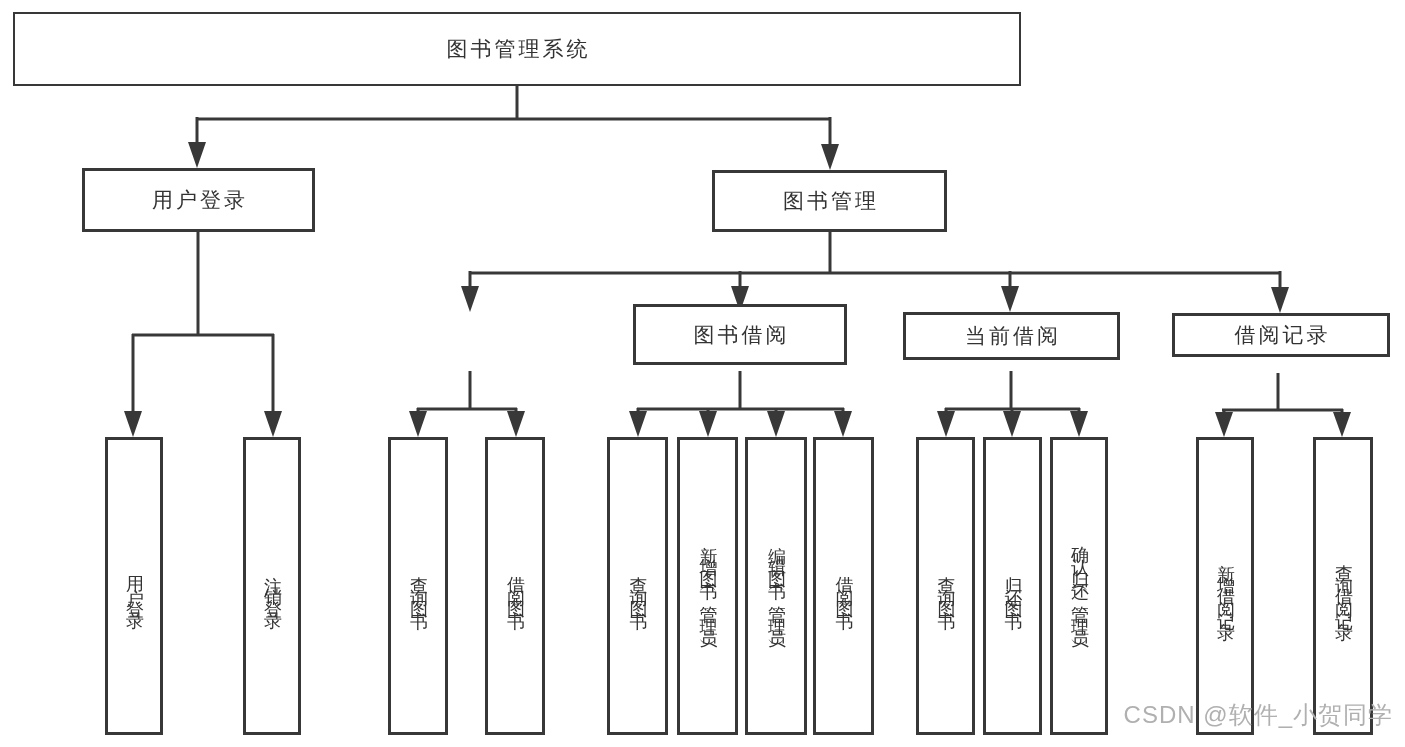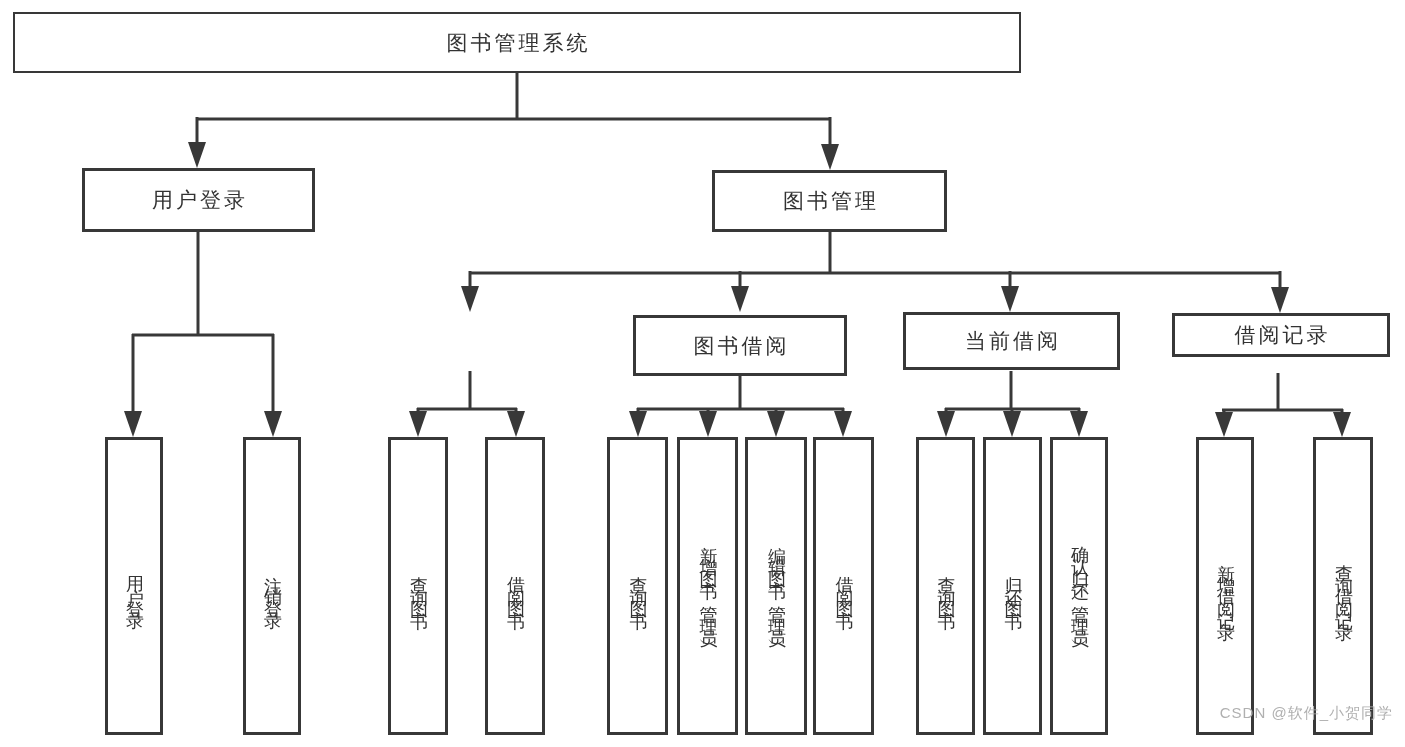--- a/index.html
+++ b/index.html
@@ -46,22 +46,22 @@
     text-orientation: mixed;
     font-size: 18px;
     line-height: 1.1;
     letter-spacing: 12px;
     color: var(--text-color);
     white-space: nowrap;
   }
   .watermark {
     position: absolute;
     right: 12px;
-    bottom: 24px;
-    font-size: 15px;
+    bottom: 16px;
+    font-size: 24px;
     letter-spacing: 1px;
     color: var(--watermark-color);
     white-space: nowrap;
   }
 </style>
 </head>
 <body>
 
 <div class="canvas">
 
@@ -134,35 +134,35 @@
     <g>
       <line x1="1278" y1="373" x2="1278" y2="411"></line>
       <line x1="1222" y1="410" x2="1343" y2="410"></line>
       <line x1="1224" y1="409" x2="1224" y2="415"></line>
       <polygon points="1215,412 1233,412 1224,437"></polygon>
       <line x1="1342" y1="409" x2="1342" y2="415"></line>
       <polygon points="1333,412 1351,412 1342,437"></polygon>
     </g>
   </svg>
 
-  <div class="node root-node" style="left:13px; top:12px; width:1008px; height:61px;text-align:center;">
+  <div class="node root-node" style="left:13px; top:12px; width:1008px; height:74px;text-align:center;">
     <span class="h-label">图书管理系统</span>
   </div>
 
   <div class="node" style="left:82px; top:168px; width:233px; height:64px;">
     <span class="h-label">用户登录</span>
   </div>
   <div class="node" style="left:712px; top:170px; width:235px; height:62px;text-align:right;">
     <span class="h-label">图书管理</span>
   </div>
 
-  <div class="node" style="left:633px; top:315px; width:214px; height:61px;">
+  <div class="node" style="left:633px; top:304px; width:214px; height:61px;">
     <span class="h-label">图书借阅</span>
   </div>
-  <div class="node" style="left:903px; top:312px; width:217px; height:58px;">
+  <div class="node" style="left:903px; top:312px; width:217px; height:48px;">
     <span class="h-label">当前借阅</span>
   </div>
   <div class="node" style="left:1172px; top:313px; width:218px; height:44px;">
     <span class="h-label">借阅记录</span>
   </div>
 
   <div class="node" style="left:105px; top:437px; width:58px; height:298px;">
     <span class="v-label">用户登录</span>
   </div>
   <div class="node" style="left:243px; top:437px; width:58px; height:298px;">

